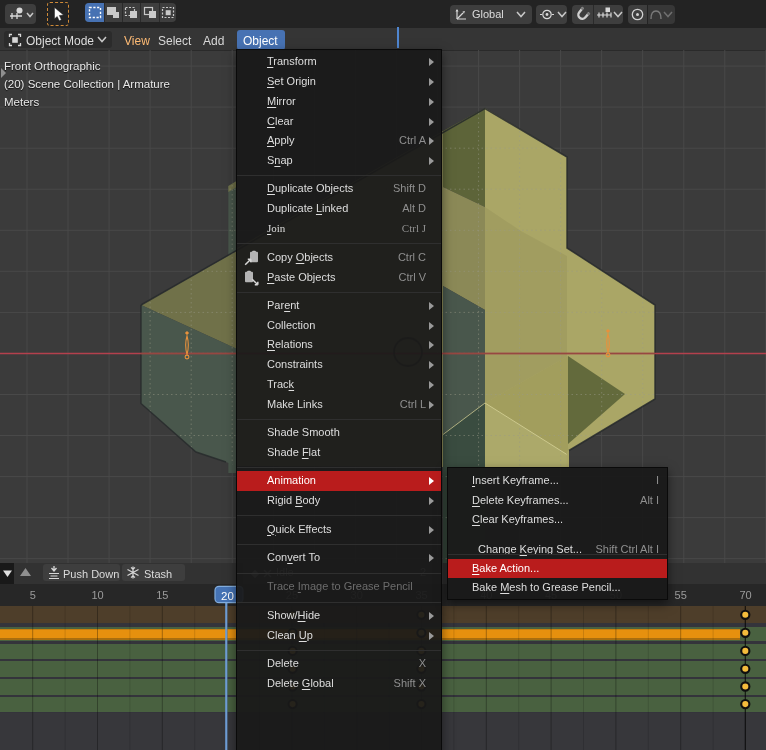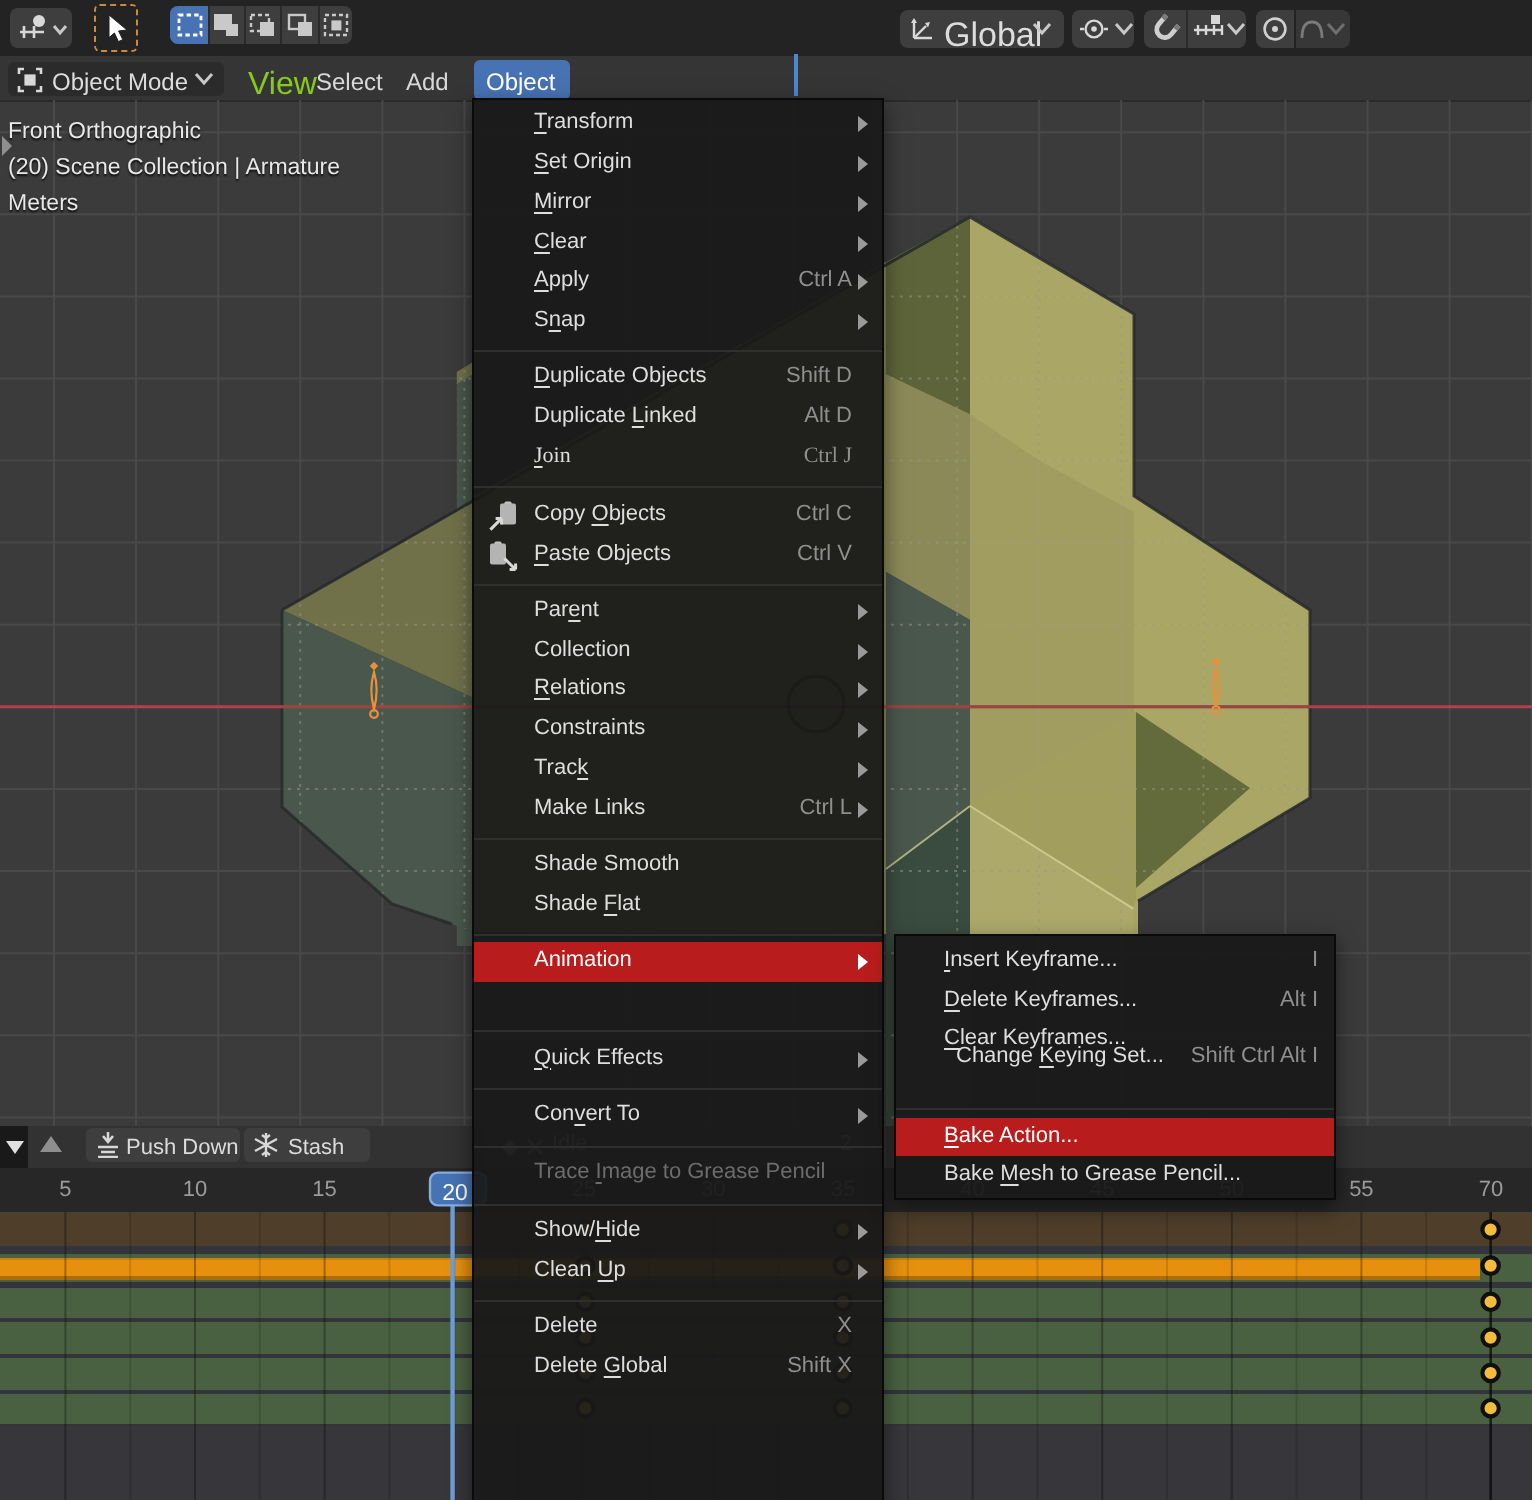--- a/index.html
+++ b/index.html
@@ -57,21 +57,21 @@
     </svg>
 <div class="abs" style="left:450px;top:5px;width:82px;height:19px;background:#3e3e3e;border-radius:4px"></div>
 <svg class="abs" style="left:454px;top:7px" width="15" height="15" viewBox="0 0 15 15">
 <g stroke="#d8d8d8" stroke-width="1.2" fill="none">
 <path d="M3 12 L12 12 M3 12 L3 3"></path>
         <path d="M3 12 L9 6"></path>
 <path d="M1.5 4.5 L3 2 L4.5 4.5 Z" fill="#d8d8d8" stroke="none"></path>
 <path d="M8.5 4.5 L11 4 L10 6.8 Z" fill="#d8d8d8" stroke="none"></path>
 </g>
     </svg>
-<div class="abs" style="left:472px;top:8px;color:#dcdcdc;font-size:17px">Global</div>
+<div class="abs" style="left:472px;top:8px;color:#dcdcdc;font-size:11px">Global</div>
 <svg class="abs" style="left:515px;top:11px" width="12" height="8" viewBox="0 0 12 8">
       <path d="M2 1 l4 4.5 4-4.5" stroke="#c8c8c8" stroke-width="1.5" fill="none"></path>
     </svg>
 <div class="abs" style="left:536px;top:5px;width:31px;height:19px;background:#3e3e3e;border-radius:4px"></div>
 <svg class="abs" style="left:539px;top:7px" width="16" height="15" viewBox="0 0 16 15">
 <circle cx="8" cy="7.5" r="4.2" fill="none" stroke="#d8d8d8" stroke-width="1.2"></circle>
 <circle cx="8" cy="7.5" r="1.4" fill="#d8d8d8"></circle>
 <path d="M1 7.5 l2 0 M13 7.5 l2 0" stroke="#d8d8d8" stroke-width="1.2"></path>
 </svg>
 <svg class="abs" style="left:556px;top:11px" width="12" height="8" viewBox="0 0 12 8">
@@ -111,21 +111,21 @@
 <svg class="abs" style="left:8px;top:33px" width="14" height="14" viewBox="0 0 14 14">
 <g stroke="#d8d8d8" stroke-width="1.3" fill="none">
 <path d="M1.5 4 L1.5 1.5 L4 1.5 M10 1.5 L12.5 1.5 L12.5 4 M12.5 10 L12.5 12.5 L10 12.5 M4 12.5 L1.5 12.5 L1.5 10"></path>
 <rect x="4.2" y="4.2" width="5.6" height="5.6" fill="#d8d8d8" stroke="none"></rect>
 </g>
     </svg>
 <div class="abs" style="left:26px;top:33.5px;color:#dcdcdc;font-size:12px">Object Mode</div>
 <svg class="abs" style="left:96px;top:36px" width="12" height="8" viewBox="0 0 12 8">
       <path d="M2 1 l4 4.5 4-4.5" stroke="#c8c8c8" stroke-width="1.5" fill="none"></path>
     </svg>
-<div class="abs" style="left:124px;top:33.5px;color:#84cc16;font-size:16px">View</div>
+<div class="abs" style="left:124px;top:33.5px;color:#fdba74;font-size:12px">View</div>
 <div class="abs" style="left:158px;top:33.5px;color:#d8d8d8;font-size:12px">Select</div>
 <div class="abs" style="left:203px;top:33.5px;color:#d8d8d8;font-size:12px">Add</div>
 <div class="abs" style="left:237px;top:30px;width:48px;height:20px;background:#4772b3;border-radius:3px"></div>
 <div class="abs" style="left:243px;top:33.5px;color:#ffffff;font-size:12px">Object</div>
 <div class="abs" style="left:0;top:50px;width:766px;height:1px;background:#2a2a2a"></div>
 <div class="abs" style="left:396.6px;top:26.5px;width:2.2px;height:21px;background:#4f86d0"></div>
 <svg class="abs" style="left:0;top:50px" width="766" height="513" viewBox="0 50 766 513">
       <path d="M27.0 50 V563 M68.0 50 V563 M109.1 50 V563 M150.1 50 V563 M191.2 50 V563 M232.2 50 V563 M273.3 50 V563 M314.4 50 V563 M355.4 50 V563 M396.5 50 V563 M437.5 50 V563 M478.6 50 V563 M519.6 50 V563 M560.6 50 V563 M601.7 50 V563 M642.7 50 V563 M683.8 50 V563 M724.8 50 V563 M765.9 50 V563 M0 66.1 H766 M0 107.1 H766 M0 148.2 H766 M0 189.2 H766 M0 230.3 H766 M0 271.3 H766 M0 312.4 H766 M0 394.5 H766 M0 435.5 H766 M0 476.6 H766 M0 517.6 H766 M0 558.7 H766" stroke="#494949" stroke-width="1" fill="none"></path>
       <polygon points="228.4,186.0 236.6,181.0 236.6,473.0 228.4,473.0" fill="#4a584d" fill-opacity="0.96"></polygon>
       <polygon points="228.4,186.0 236.6,181.0 236.6,187.0 228.4,192.0" fill="#72744a" fill-opacity="0.96"></polygon>
@@ -294,20 +294,21 @@
         </svg><u>P</u>aste Objects<span class="sc">Ctrl V</span></div>
       <div class="mi " style="top:245.6px;">Par<u>e</u>nt<span class="ar"></span></div>
       <div class="mi " style="top:265.6px;">Collection<span class="ar"></span></div>
       <div class="mi " style="top:285.2px;"><u>R</u>elations<span class="ar"></span></div>
       <div class="mi " style="top:304.9px;">Constraints<span class="ar"></span></div>
       <div class="mi " style="top:324.6px;">Trac<u>k</u><span class="ar"></span></div>
       <div class="mi " style="top:344.6px;">Make Links<span class="sc">Ctrl L</span><span class="ar"></span></div>
       <div class="mi " style="top:372.6px;">Shade Smooth</div>
       <div class="mi " style="top:392.6px;">Shade <u>F</u>lat</div>
       <div class="mi hl" style="top:421.1px;">Animation<span class="ar"></span></div>
+      <div class="mi " style="top:441.1px;">Rigid <u>B</u>ody<span class="ar"></span></div>
       <div class="mi " style="top:469.5px;"><u>Q</u>uick Effects<span class="ar"></span></div>
       <div class="mi " style="top:498.0px;">Con<u>v</u>ert To<span class="ar"></span></div>
       <div class="mi " style="top:527.0px;color:#6c6c6c;">Trace <u>I</u>mage to Grease Pencil</div>
       <div class="mi " style="top:556.0px;">Show/<u>H</u>ide<span class="ar"></span></div>
       <div class="mi " style="top:575.8px;">Clean <u>U</u>p<span class="ar"></span></div>
       <div class="mi " style="top:604.0px;">Delete<span class="sc">X</span></div>
       <div class="mi " style="top:623.8px;">Delete <u>G</u>lobal<span class="sc">Shift X</span></div>
       <div class="msep" style="top:124.7px"></div>
       <div class="msep" style="top:193.0px"></div>
       <div class="msep" style="top:241.5px"></div>
@@ -316,17 +317,17 @@
       <div class="msep" style="top:465.2px"></div>
       <div class="msep" style="top:493.7px"></div>
       <div class="msep" style="top:522.5px"></div>
       <div class="msep" style="top:551.5px"></div>
       <div class="msep" style="top:599.9px"></div>
     </div>
 <div class="menu" style="left:447px;top:467.0px;width:221px;height:132.5px">
       <div class="mi " style="top:2.9px;padding-left:24px"><u>I</u>nsert Keyframe...<span class="sc" style="right:8px">I</span></div>
       <div class="mi " style="top:22.6px;padding-left:24px"><u>D</u>elete Keyframes...<span class="sc" style="right:8px">Alt I</span></div>
       <div class="mi " style="top:42.3px;padding-left:24px"><u>C</u>lear Keyframes...</div>
-      <div class="mi " style="top:51px;">Change <u>K</u>eying Set...<span class="sc" style="right:8px">Shift Ctrl Alt I</span></div>
+      <div class="mi " style="top:72px;">Change <u>K</u>eying Set...<span class="sc" style="right:8px">Shift Ctrl Alt I</span></div>
       <div class="mi hl" style="top:90.6px;padding-left:24px"><u>B</u>ake Action...</div>
       <div class="mi " style="top:110.3px;padding-left:24px">Bake <u>M</u>esh to Grease Pencil...</div>
       <div class="msep" style="top:86.0px"></div>
     </div>
 </div>
 </body></html>

